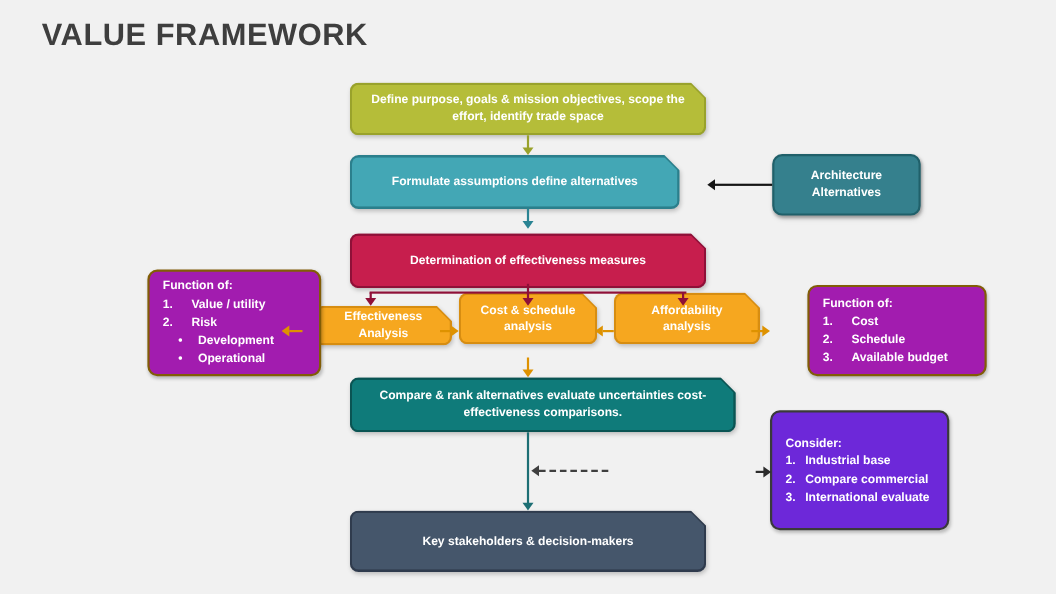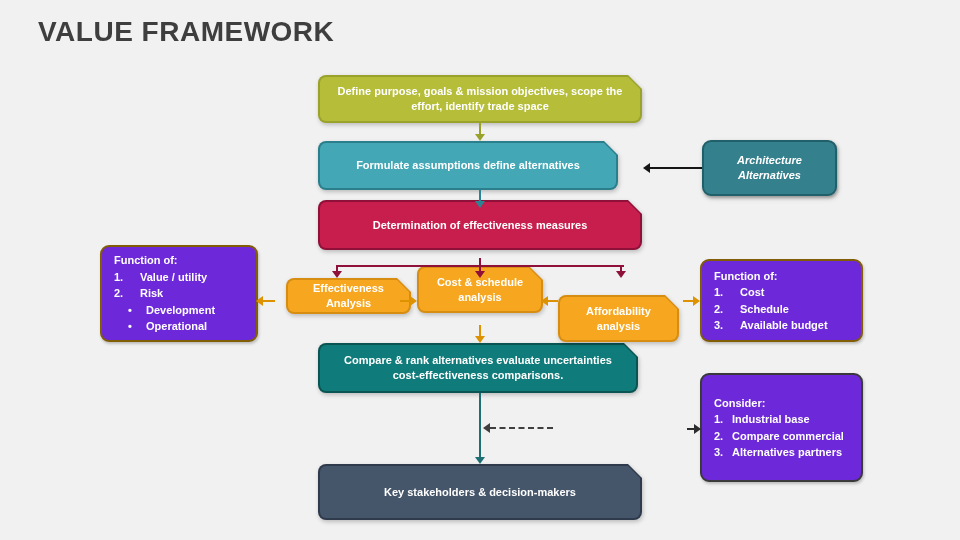--- a/index.html
+++ b/index.html
@@ -36,24 +36,24 @@
   .row{display:flex;line-height:1.5;}
   .marker{flex:0 0 26px;}
   .row.sub{padding-left:14px;}
   .row.sub .marker{flex:0 0 18px;}
   .consider-row .marker{flex:0 0 18px;}
   .heading{line-height:1.5;}
 
   
   .olive-b{background:#99a22b;} .olive-f{background:#b5bd39;}
   .ltteal-b{background:#2b7f8c;} .ltteal-f{background:#43a7b5;}
-  .arch{background:#35808d;border-color:#20606a;font-style:italic;}
+  .arch{background:#35808d;border-color:#20606a;}
   .red-b{background:#8f1038;} .red-f{background:#c71e4d;}
   .orange-b{background:#d78d11;} .orange-f{background:#f6a71f;}
-  .gold{background:#6d28d9;border-color:#815d06;}
+  .gold{background:#a21caf;border-color:#815d06;margin-left:34px;}
   .dteal-b{background:#0a5453;} .dteal-f{background:#0f7b7a;}
   .gray-b{background:#6c6c6c;} .gray-f{background:#949494;}
   .dkgray{background:#6d28d9;border-color:#3a3a3a;}
   .slate-b{background:#2f3b4d;} .slate-f{background:#45566b;}
 
   
   .line{position:absolute;}
   .arr{position:absolute;width:0;height:0;}
   .arr.down{border-left:5px solid transparent;border-right:5px solid transparent;border-top-width:7px;border-top-style:solid;}
   .arr.left{border-top:5px solid transparent;border-bottom:5px solid transparent;border-right-width:7px;border-right-style:solid;}
@@ -76,29 +76,29 @@
   </div>
 
   <div class="box snip shadow" style="left:318px;top:141px;width:300px;height:49px">
     <div class="layer outer ltteal-b"></div>
     <div class="layer inner ltteal-f"></div>
     <div class="content">
         <span>Formulate assumptions define alternatives</span>
       </div>
   </div>
 
-  <div class="box snip shadow" style="left:318px;top:200px;width:324px;height:50px">
+  <div class="box snip shadow" style="left:318px;top:212px;width:324px;height:50px">
     <div class="layer outer red-b"></div>
     <div class="layer inner red-f"></div>
     <div class="content">
         <span>Determination of effectiveness measures</span>
       </div>
   </div>
 
-  <div class="box snip shadow" style="left:318px;top:343px;width:320px;height:50px">
+  <div class="box snip shadow" style="left:318px;top:343px;width:351px;height:50px">
     <div class="layer outer dteal-b"></div>
     <div class="layer inner dteal-f"></div>
     <div class="content">
         <span>Compare &amp; rank alternatives evaluate uncertainties cost-effectiveness comparisons.</span>
       </div>
   </div>
 
   <div class="box snip shadow" style="left:318px;top:464px;width:324px;height:56px">
     <div class="layer outer slate-b"></div>
     <div class="layer inner slate-f"></div>
@@ -116,21 +116,21 @@
   </div>
 
   <div class="box snip shadow" style="left:417px;top:266px;width:126px;height:47px">
     <div class="layer outer orange-b"></div>
     <div class="layer inner orange-f"></div>
     <div class="content">
         <span>Cost &amp; schedule analysis</span>
       </div>
   </div>
 
-  <div class="box snip shadow" style="left:558px;top:295px;width:121px;height:47px">
+  <div class="box snip shadow" style="left:558px;top:266px;width:133px;height:47px">
     <div class="layer outer orange-b"></div>
     <div class="layer inner orange-f"></div>
     <div class="content">
         <span>Affordability analysis</span>
       </div>
   </div>
 
   <div class="box round arch shadow" style="left:702px;top:140px;width:131px;height:52px">
     <div class="content">
       <span>Architecture</span>
@@ -185,21 +185,21 @@
       <div class="row consider-row">
         <span class="marker">1.</span>
         <span>Industrial base</span>
       </div>
       <div class="row consider-row">
         <span class="marker">2.</span>
         <span>Compare commercial</span>
       </div>
       <div class="row consider-row">
         <span class="marker">3.</span>
-        <span>Alternatives partners</span>
+        <span>International evaluate</span>
       </div>
     </div>
   </div>
 
   <div class="line" style="left:479px;top:123px;width:2px;height:12px;background:#99a22b"></div>
   <div class="arr down" style="left:475px;top:134px;border-top-color:#99a22b"></div>
 
   <div class="line" style="left:479px;top:190px;width:2px;height:12px;background:#2a8493"></div>
   <div class="arr down" style="left:475px;top:201px;border-top-color:#2a8493"></div>
 

